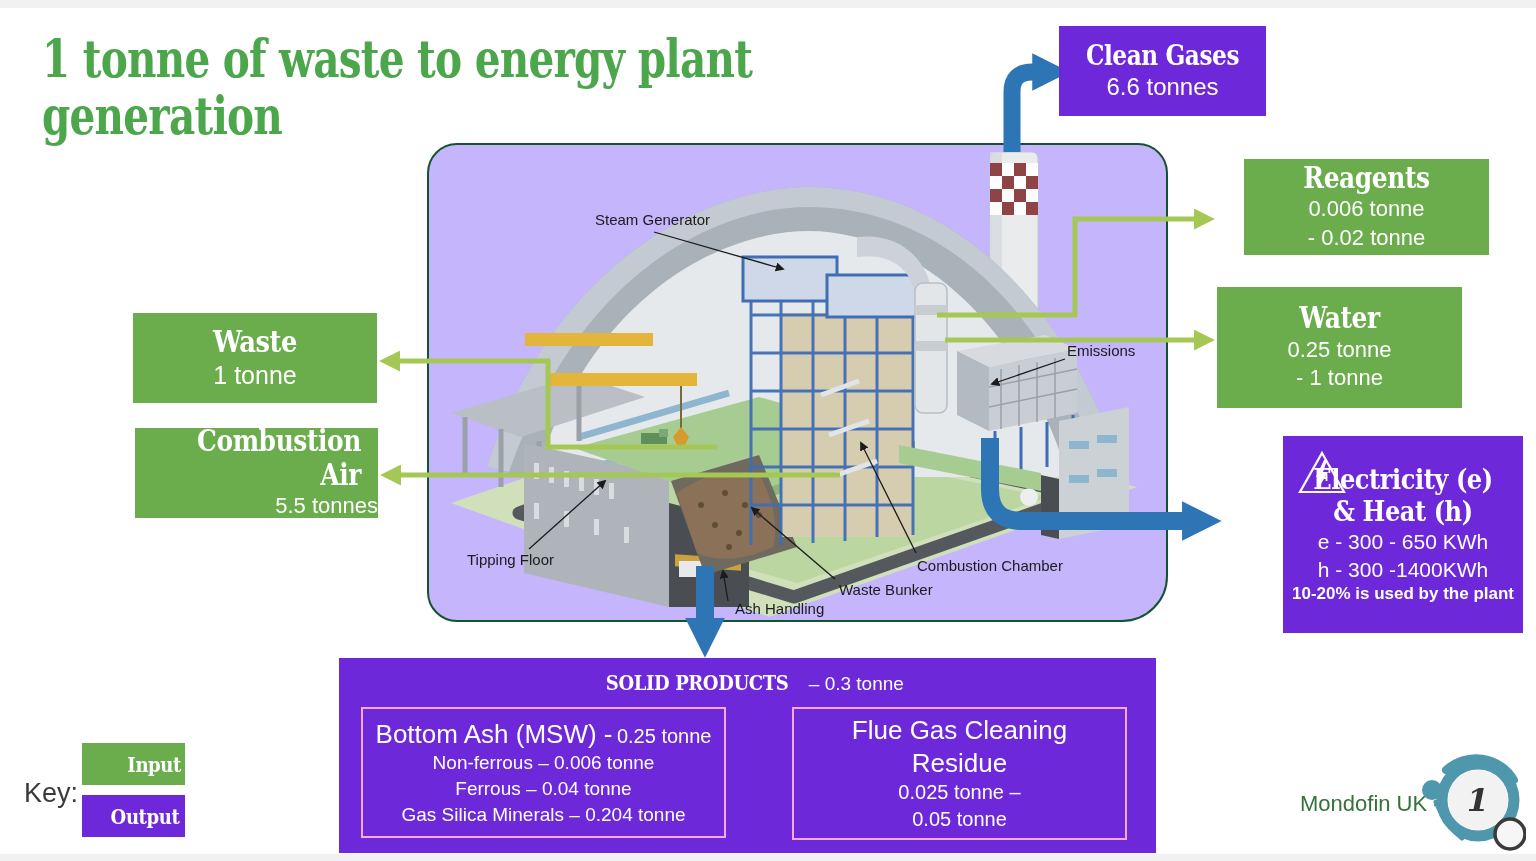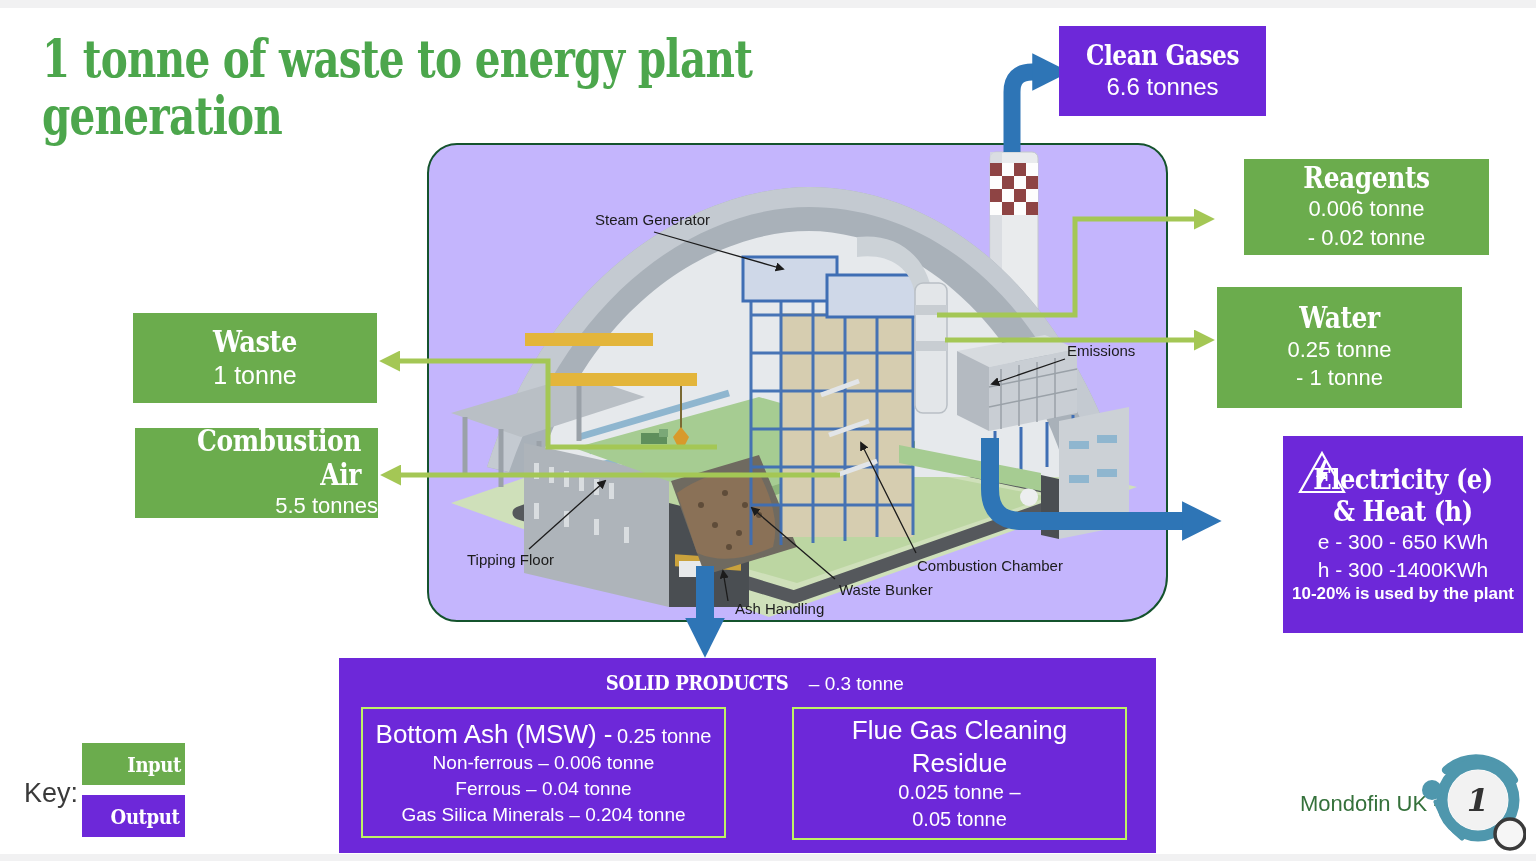--- a/index.html
+++ b/index.html
@@ -23,21 +23,21 @@
   .overlay{position:absolute;left:0;top:0;width:1536px;height:861px;z-index:5;pointer-events:none;}
 
   .fbox{position:absolute;color:#fff;text-align:center;z-index:10;box-sizing:border-box;
         display:flex;flex-direction:column;justify-content:center;}
   .green{background:#6BAC4D;}
   .blue{background:#6d28d9;}
   .fbox .bt{font-size:29px;line-height:1.15;}
   .fbox .bv{font-size:22px;line-height:1.3;}
 
   .sp-header{font-size:20px;padding-top:12px;}
-  .subbox{position:absolute;border:2px solid #bef264;box-sizing:border-box;color:#fff;
+  .subbox{position:absolute;border:2px solid #f9a8d4;box-sizing:border-box;color:#fff;
           display:flex;flex-direction:column;justify-content:center;text-align:center;}
   .sub-main{font-size:26px;line-height:1.25;}
   .sub-line{font-size:19px;line-height:1.35;}
 
   .keylabel{position:absolute;left:24px;top:778px;font-size:27px;color:#3a3a3a;z-index:10;}
   .keybox{position:absolute;left:82px;width:103px;height:42px;z-index:10;color:#fff;
           display:flex;align-items:center;justify-content:flex-end;}
   .keybox .bt{font-size:21px;}
 
   .brand{position:absolute;left:1300px;top:791px;font-size:22px;color:#35713B;z-index:10;}

